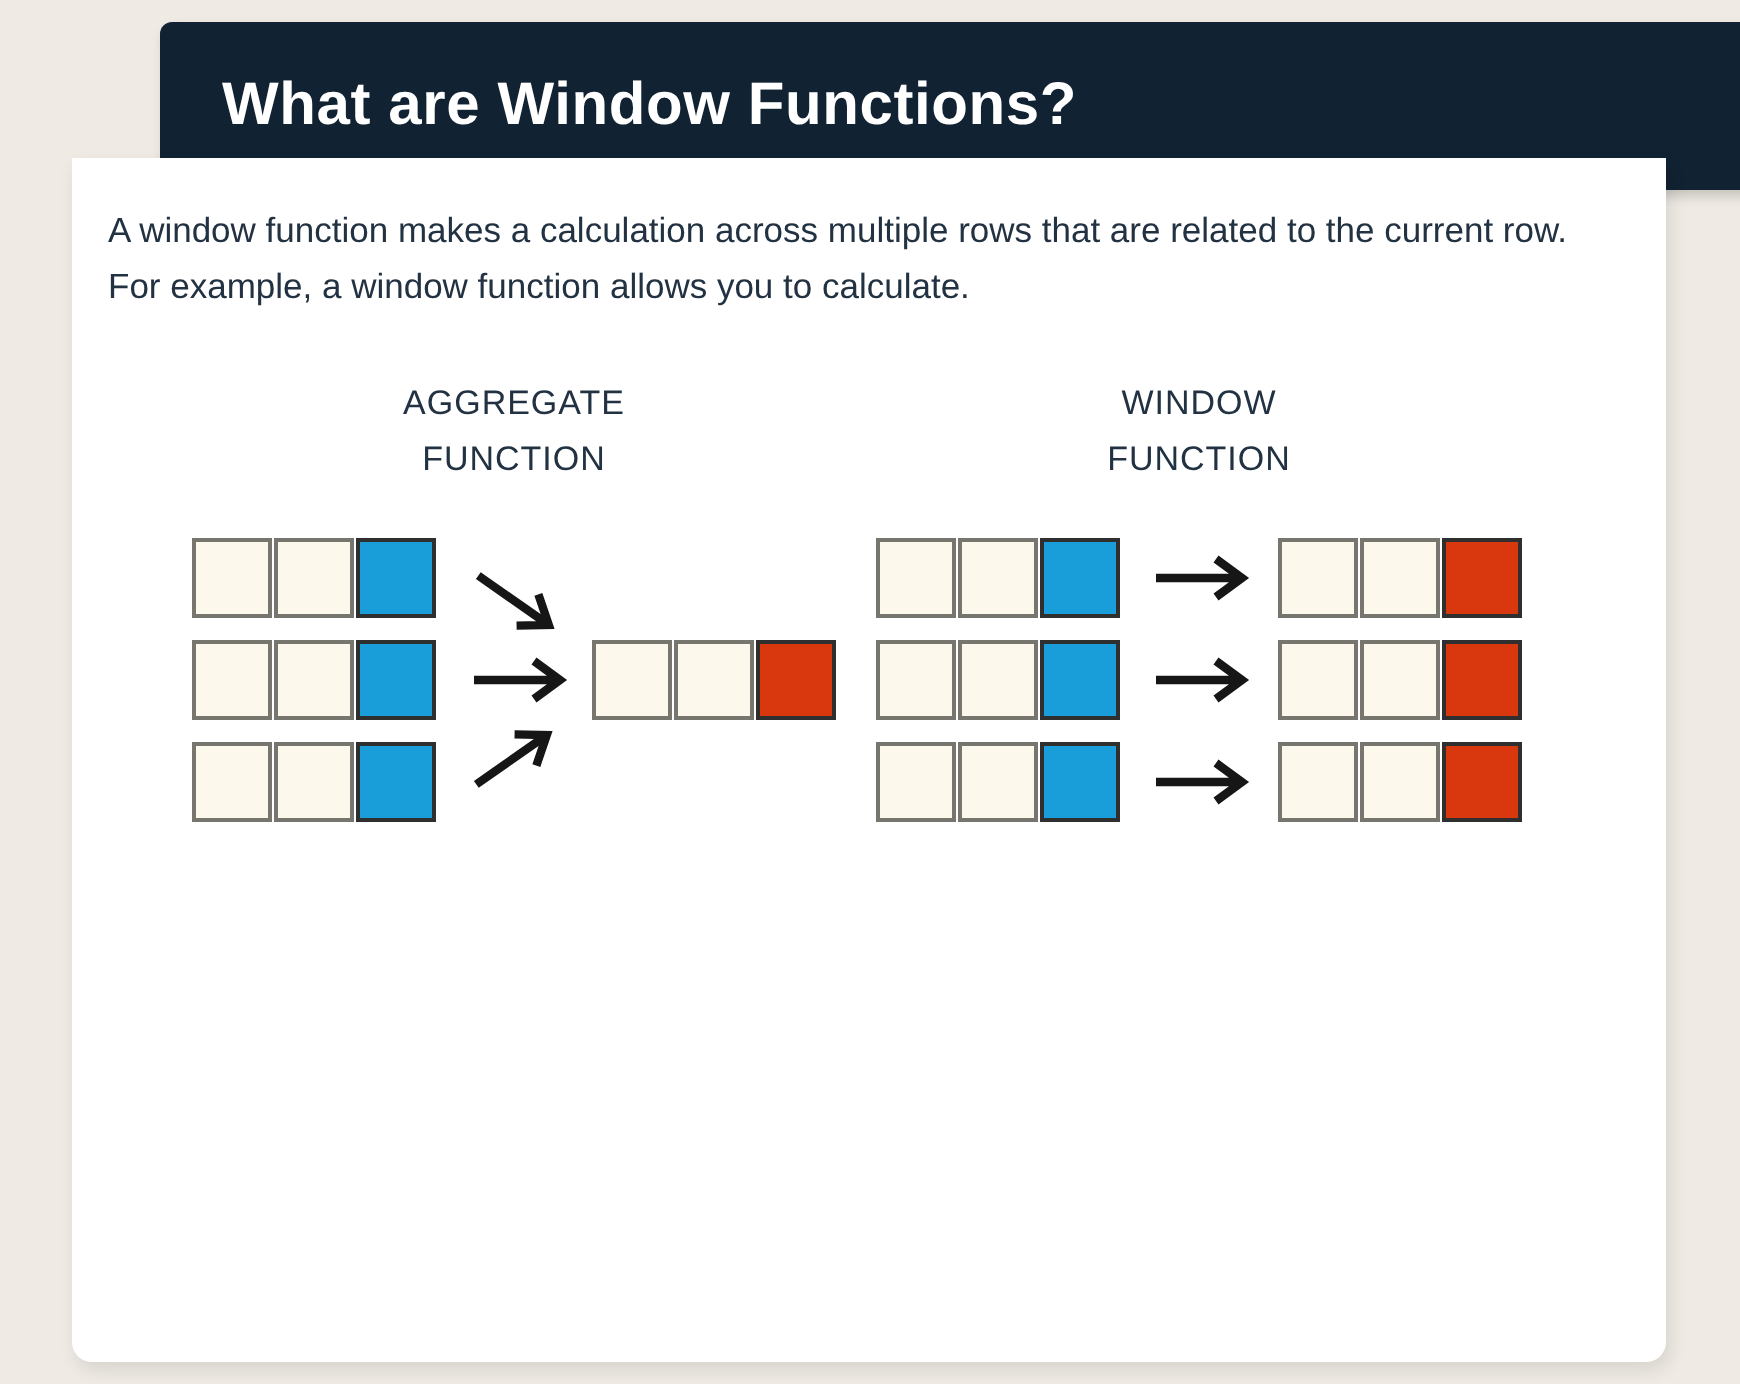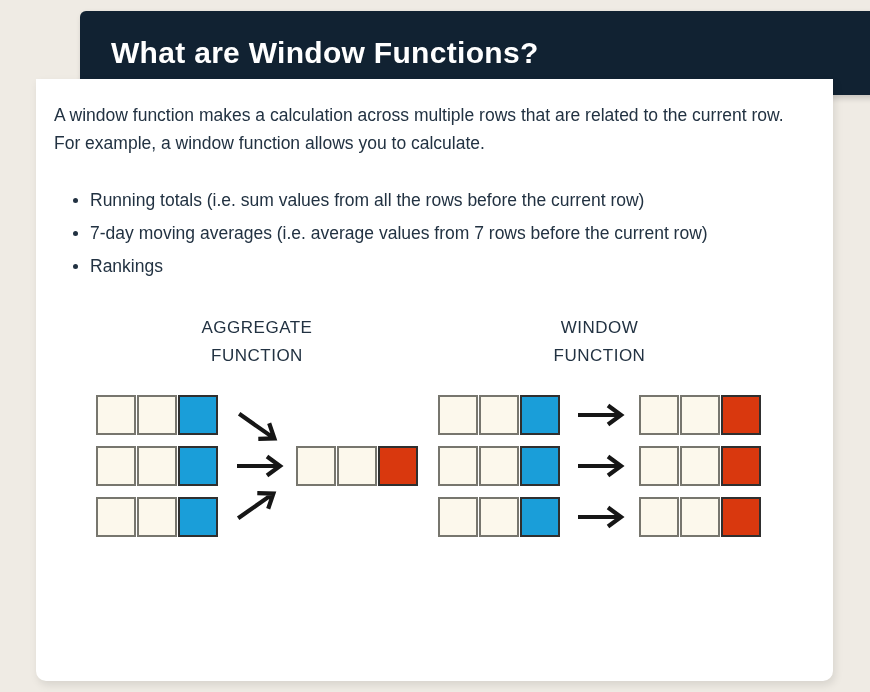--- a/index.html
+++ b/index.html
@@ -85,25 +85,20 @@
 <body>
 
 <div class="header">
   <h1>What are Window Functions?</h1>
 </div>
 
 <div class="card">
   <div class="content">
     <p class="intro">A window function makes a calculation across multiple rows that are related to the current row. For example, a window function allows you to calculate.</p>
 
-    <ul class="points">
-      <li>Running totals (i.e. sum values from all the rows before the current row)</li>
-      <li>7-day moving averages (i.e. average values from 7 rows before the current row)</li>
-      <li>Rankings</li>
-    </ul>
 
 
     <div class="diagram">
 
       <div class="section">
         <div class="sec-title">AGGREGATE
 FUNCTION</div>
         <div class="agg-graphics">
           <div class="stack" id="agg-input">
               <div class="cellrow">

